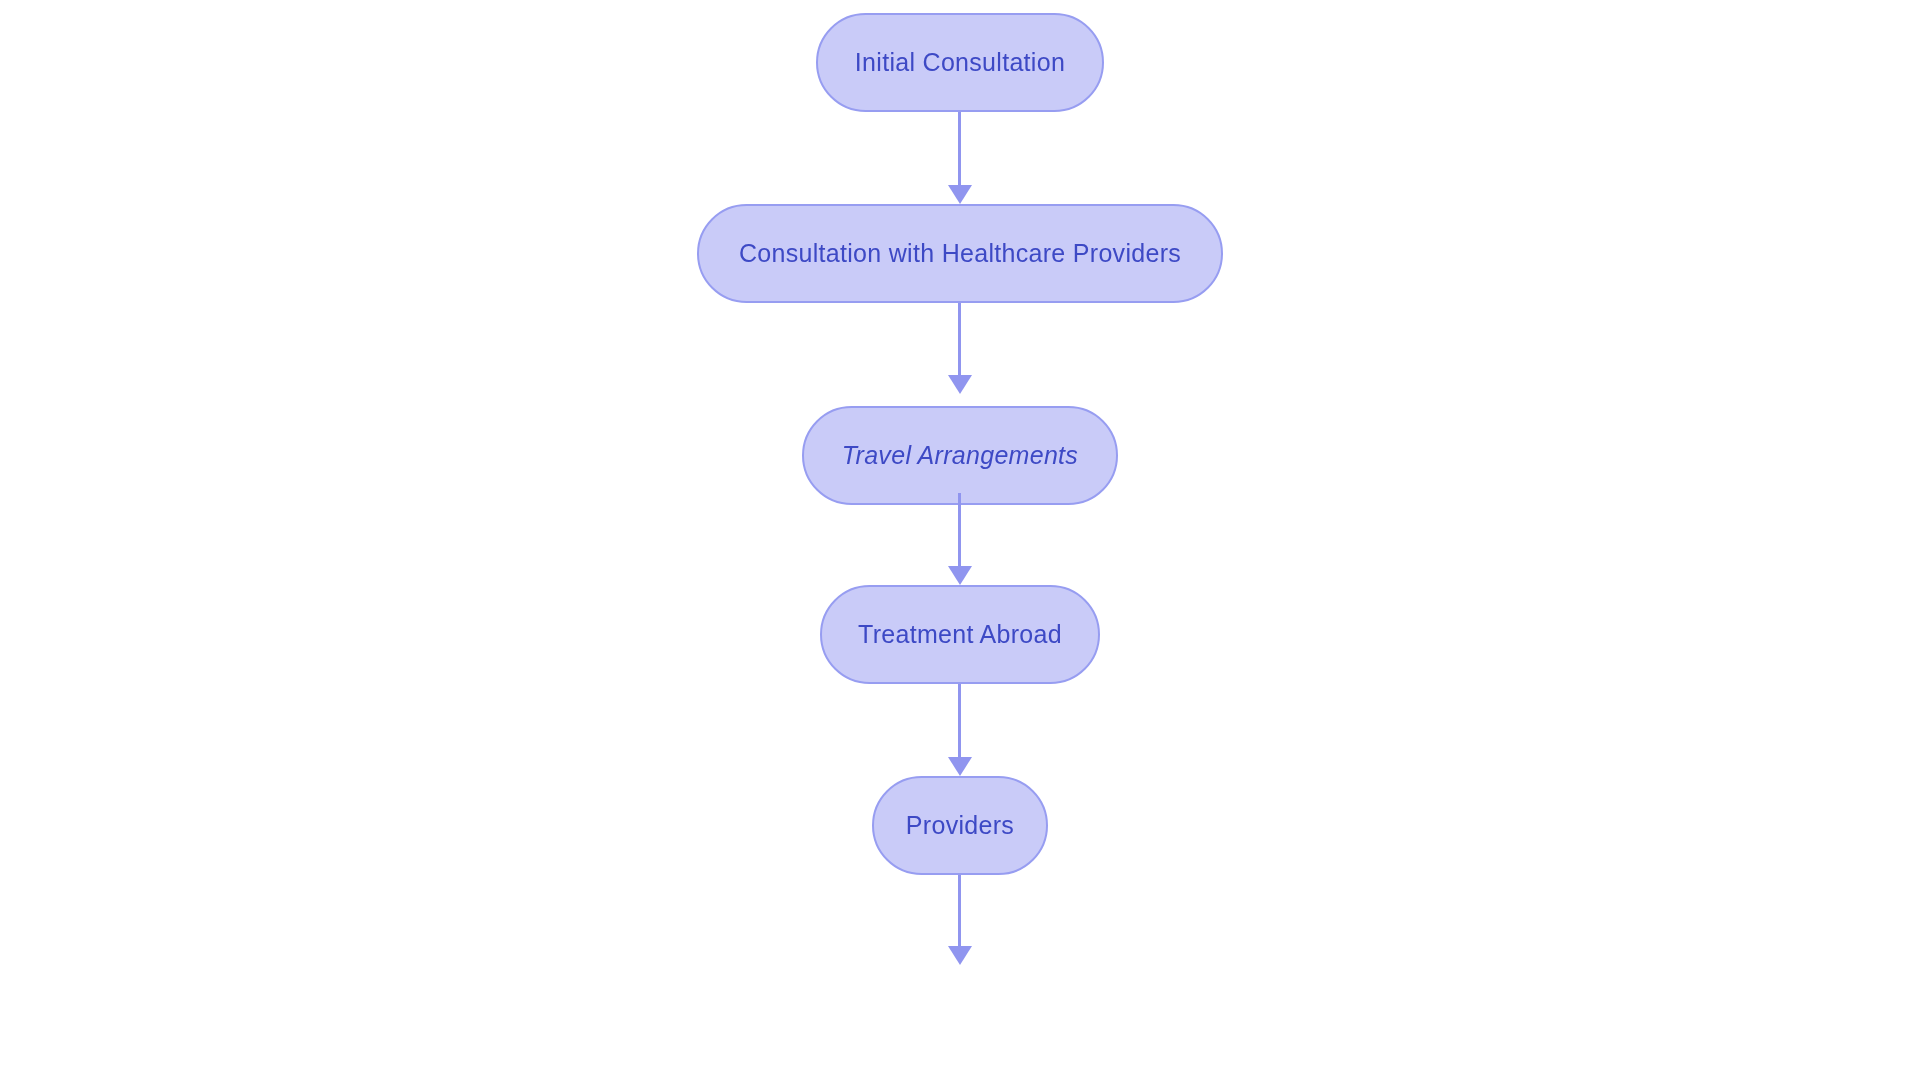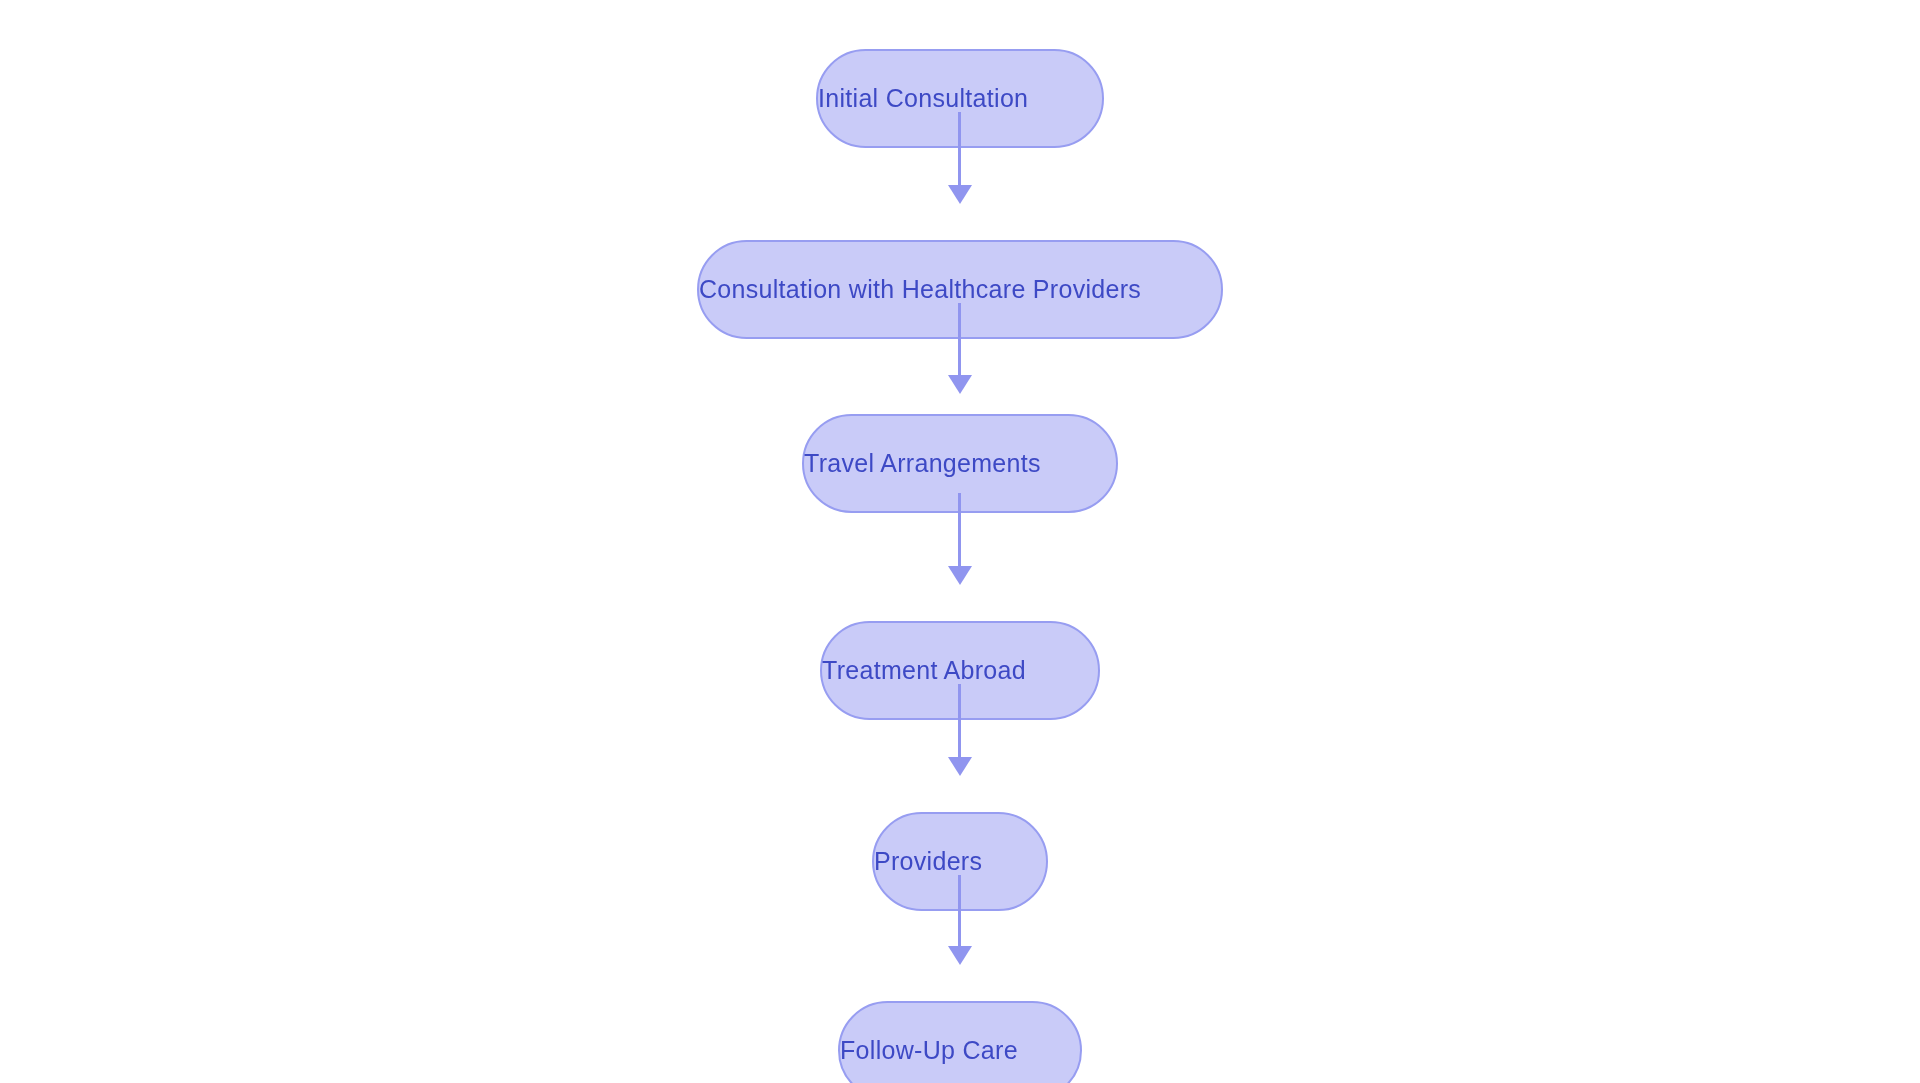--- a/index.html
+++ b/index.html
@@ -17,32 +17,32 @@
   }
   .node {
     position: absolute;
     height: 99px;
     box-sizing: border-box;
     background: var(--node-fill, #c9cbf8);
     border: 2px solid var(--node-border, #979df1);
     border-radius: 50px;
     display: flex;
     align-items: center;
-    margin-top: 36px;
+    justify-content: center;
   }
   .node .label {
     color: var(--node-text, #3d49c5);
     font-size: 25px;
     font-weight: 400;
     letter-spacing: 0.3px;
     white-space: nowrap;
   }
   .node-0 { left: 816px; top: 13px;  width: 288px; }
   .node-1 { left: 697px; top: 204px; width: 526px; }
-  .node-2 { left: 802px; top: 378px; width: 316px; }
+  .node-2 { left: 802px; top: 406px; width: 316px; font-style: italic; }
   .node-3 { left: 820px; top: 585px; width: 280px; }
   .node-4 { left: 872px; top: 776px; width: 176px; }
   .node-5 { left: 838px; top: 965px; width: 244px; }
 
   .arrow {
     position: absolute;
     left: 948px;
     width: 24px;
   }
   .arrow .stem {
@@ -112,17 +112,14 @@
 
   <div class="node node-4">
     <span class="label">Providers</span>
   </div>
 
   <div class="arrow arrow-4">
     <div class="stem"></div>
     <div class="head"></div>
   </div>
 
-  <div class="node node-5">
-    <span class="label">Follow-Up Care</span>
-  </div>
 
 </div>
 
 </body></html>

